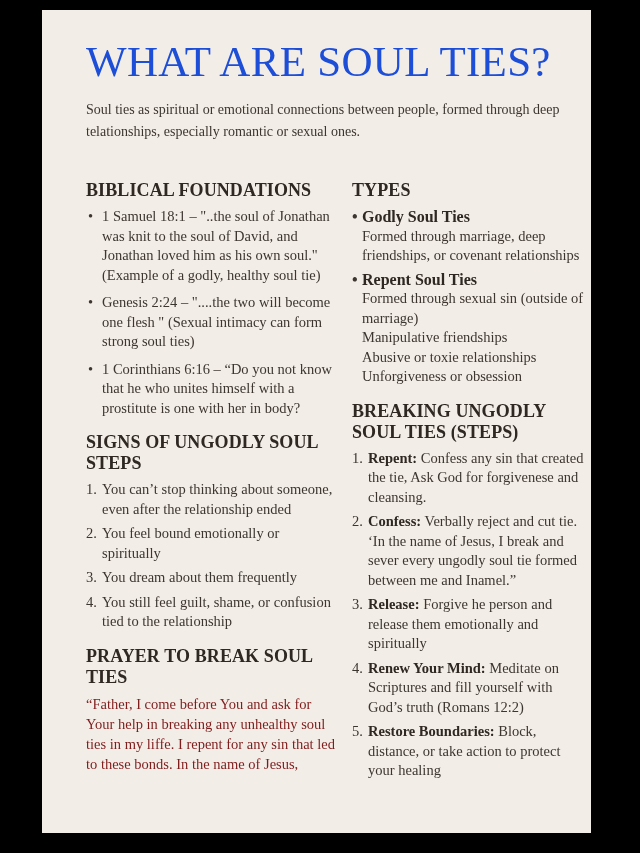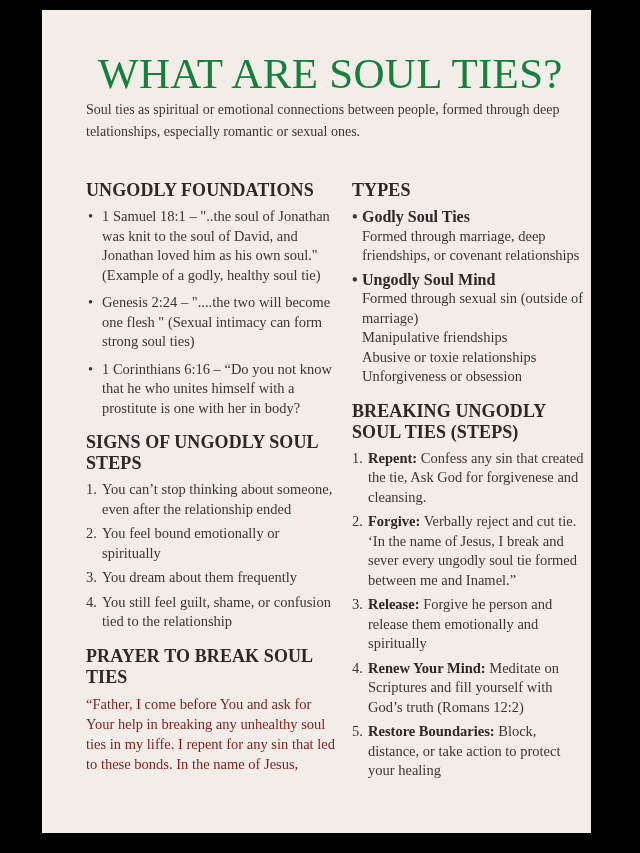--- a/index.html
+++ b/index.html
@@ -5,23 +5,23 @@
   html, body { margin: 0; padding: 0; }
   body {
     width: 640px; height: 853px; background: #000; position: relative; overflow: hidden;
     font-family: "DejaVu Serif", "Liberation Serif", serif;
   }
   .paper {
     position: absolute; left: 42px; top: 10px; width: 549px; height: 823px;
     background: #f3ede7; color: #3a332e;
   }
   .title {
-    position: absolute; left: 44px; top: 30px; margin: 12px;
+    position: absolute; left: 44px; top: 30px; margin: 0;
     font-family: "Liberation Serif", serif; font-weight: normal;
-    font-size: 43px; letter-spacing: 0.3px; color: #15803d; line-height: 1;
+    font-size: 43px; letter-spacing: 0.3px; color: #1d4ed8; line-height: 1;
   }
   .intro {
     position: absolute; left: 44px; top: 89px; width: 500px; margin: 0;
     font-family: "Liberation Serif", serif; font-size: 14px; line-height: 22px; color: #3c3530;
   }
   .col { position: absolute; font-family: "Liberation Serif", serif; }
   .col-left { left: 44px; top: 170px; width: 250px; }
   .col-right { left: 310px; top: 170px; width: 235px; }
   h2 {
     margin: 0; font-family: "Liberation Serif", serif; font-weight: bold;
@@ -43,21 +43,21 @@
 </style>
 </head>
 <body>
 
 <div class="paper">
   <h1 class="title">WHAT ARE SOUL TIES?</h1>
   <p class="intro">Soul ties as spiritual or emotional connections between people, formed through deep telationships, especially romantic or sexual ones.</p>
 
   <div class="col col-left">
     <div class="sec">
-      <h2>UNGODLY FOUNDATIONS</h2>
+      <h2>BIBLICAL FOUNDATIONS</h2>
       <ul class="bullets">
         <li>1 Samuel 18:1 – "..the soul of Jonathan was knit to the soul of David, and Jonathan loved him as his own soul." (Example of a godly, healthy soul tie)</li>
         <li>Genesis 2:24 – "....the two will become one flesh " (Sexual intimacy can form strong soul ties)</li>
         <li>1 Corinthians 6:16 – “Do you not know that he who unites himself with a prostitute is one with her in body?</li>
       </ul>
     </div>
 
     <div class="sec">
       <h2>SIGNS OF UNGODLY SOUL STEPS</h2>
       <ol class="nums">
@@ -76,33 +76,33 @@
 
   <div class="col col-right">
     <div class="sec">
       <h2>TYPES</h2>
       <ul>
         <li class="type-item">
           <span class="type-name">Godly Soul Ties</span>
           <span class="type-line">Formed through marriage, deep friendships, or covenant relationships</span>
         </li>
         <li class="type-item">
-          <span class="type-name">Ungodly Soul Mind</span>
+          <span class="type-name">Repent Soul Ties</span>
           <span class="type-line">Formed through sexual sin (outside of marriage)</span>
           <span class="type-line">Manipulative friendships</span>
           <span class="type-line">Abusive or toxie relationships</span>
           <span class="type-line">Unforgiveness or obsession</span>
         </li>
       </ul>
     </div>
 
     <div class="sec">
       <h2>BREAKING UNGODLY SOUL TIES (STEPS)</h2>
       <ol class="nums">
         <li><span class="num">1.</span><span class="step-label">Repent:</span> <span>Confess any sin that created the tie, Ask God for forgivenese and cleansing.</span></li>
-        <li><span class="num">2.</span><span class="step-label">Forgive:</span> <span>Verbally reject and cut tie. ‘In the name of Jesus, I break and sever every ungodly soul tie formed between me and Inamel.”</span></li>
+        <li><span class="num">2.</span><span class="step-label">Confess:</span> <span>Verbally reject and cut tie. ‘In the name of Jesus, I break and sever every ungodly soul tie formed between me and Inamel.”</span></li>
         <li><span class="num">3.</span><span class="step-label">Release:</span> <span>Forgive he person and release them emotionally and spiritually</span></li>
         <li><span class="num">4.</span><span class="step-label">Renew Your Mind:</span> <span>Meditate on Scriptures and fill yourself with God’s truth (Romans 12:2)</span></li>
         <li><span class="num">5.</span><span class="step-label">Restore Boundaries:</span> <span>Block, distance, or take action to protect your healing</span></li>
       </ol>
     </div>
   </div>
 </div>
 
 </body></html>

